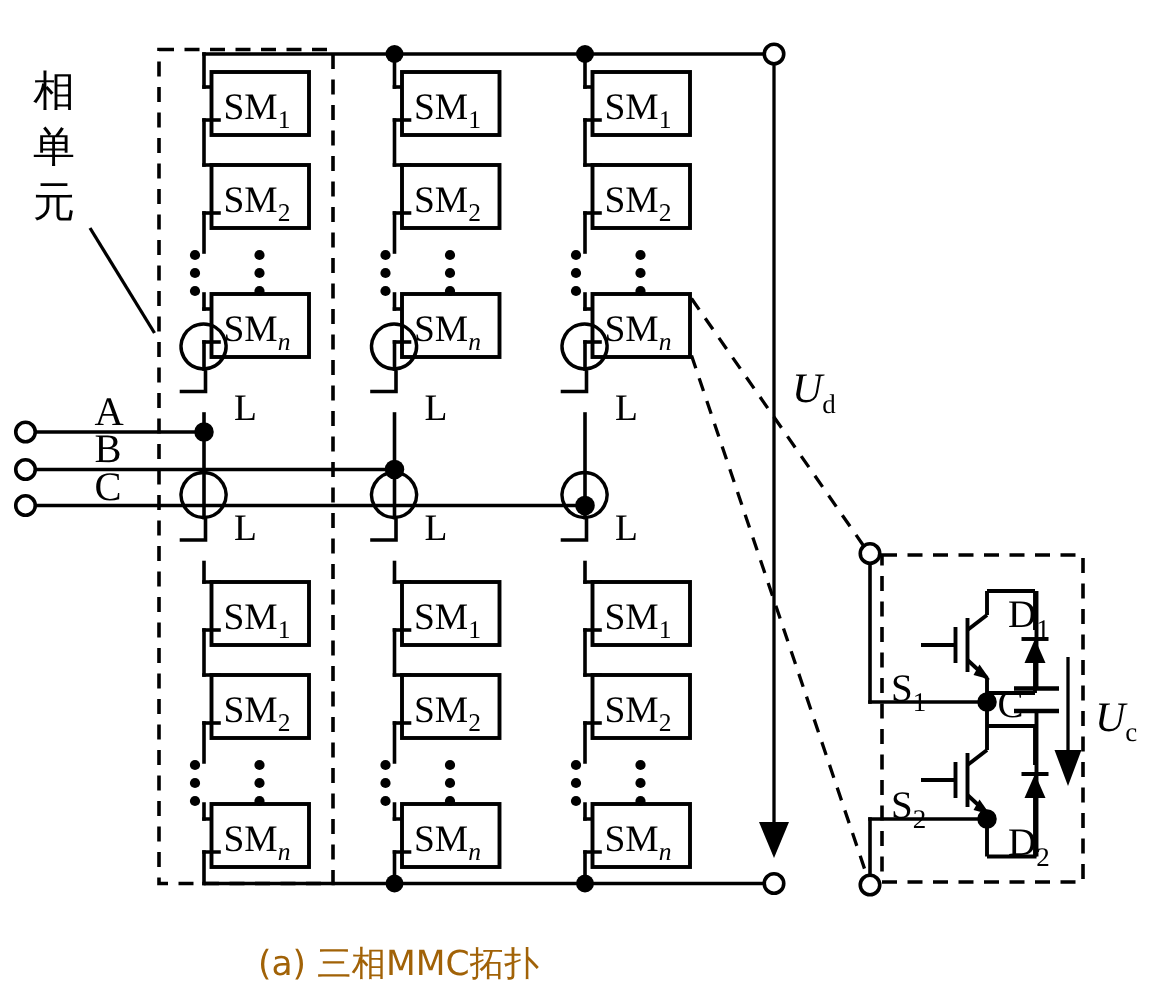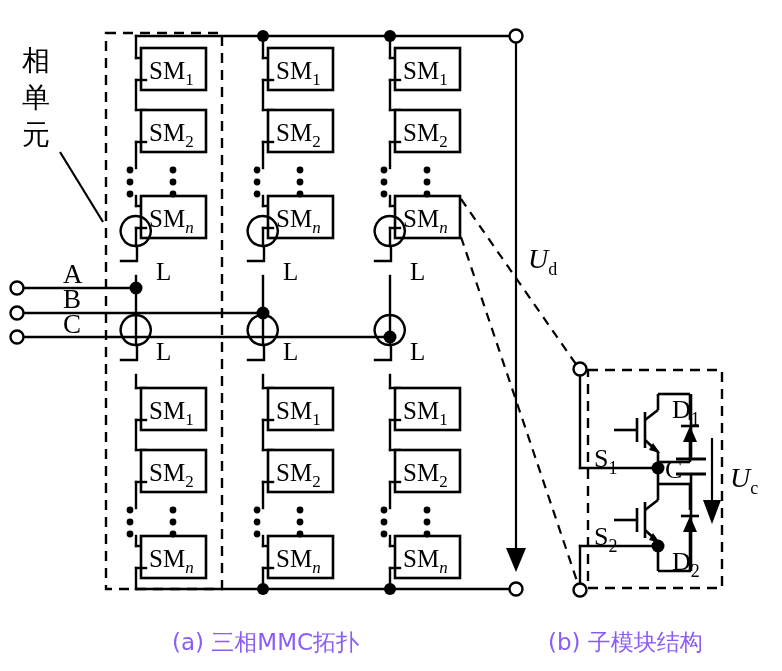--- a/index.html
+++ b/index.html
@@ -113,21 +113,21 @@
   .lbl-dev {
     font-size: 26px;
   }
   .lbl-dev-sub {
     font-size: 18px;
   }
   .caption {
     position: absolute;
     font-family: "DejaVu Sans", "Liberation Sans", sans-serif;
     font-size: 23px;
-    color: #8b5cf6;
+    color: #a16207;
     white-space: nowrap;
   }
   #caption-a { left: 172px; top: 627px; }
   #caption-b { left: 548px; top: 627px; }
 </style>
 </head>
 <body>
 
 <div id="figure">
 
@@ -457,15 +457,14 @@
     <text class="lbl-dev" x="594" y="545"><tspan>S</tspan><tspan class="lbl-dev-sub" dy="7">2</tspan></text>
     <text class="lbl-dev" x="672" y="418"><tspan>D</tspan><tspan class="lbl-dev-sub" dy="7">1</tspan></text>
     <text class="lbl-dev" x="672" y="570"><tspan>D</tspan><tspan class="lbl-dev-sub" dy="7">2</tspan></text>
     <text class="lbl-dev" x="665" y="478">C</text>
 
     <text class="lbl-U" x="730" y="487"><tspan>U</tspan><tspan class="lbl-Usub" dy="7">c</tspan></text>
 
   </svg>
 
   <div class="caption" id="caption-a">(a) 三相MMC拓扑</div>
-  <div class="caption" id="caption-b">(b) 子模块结构</div>
 
 </div>
 
 </body></html>

